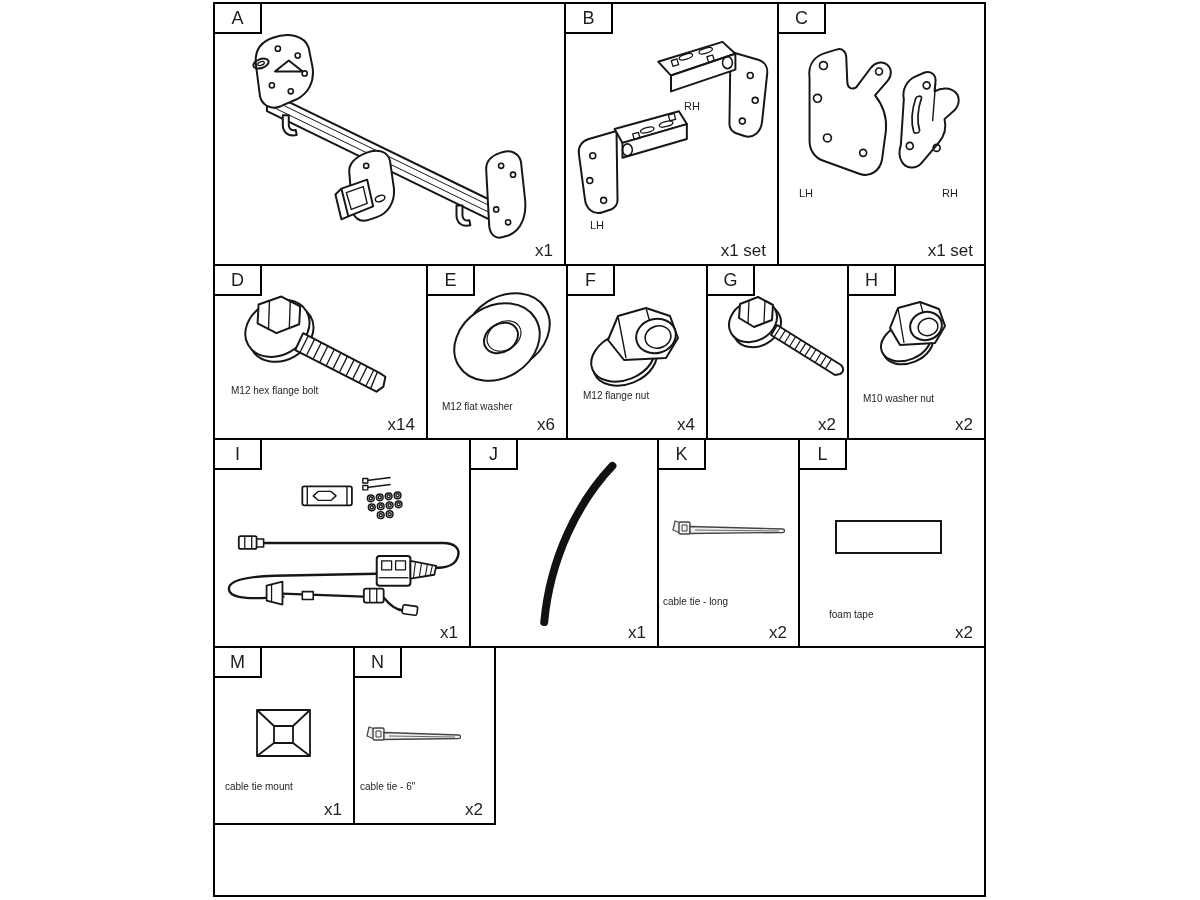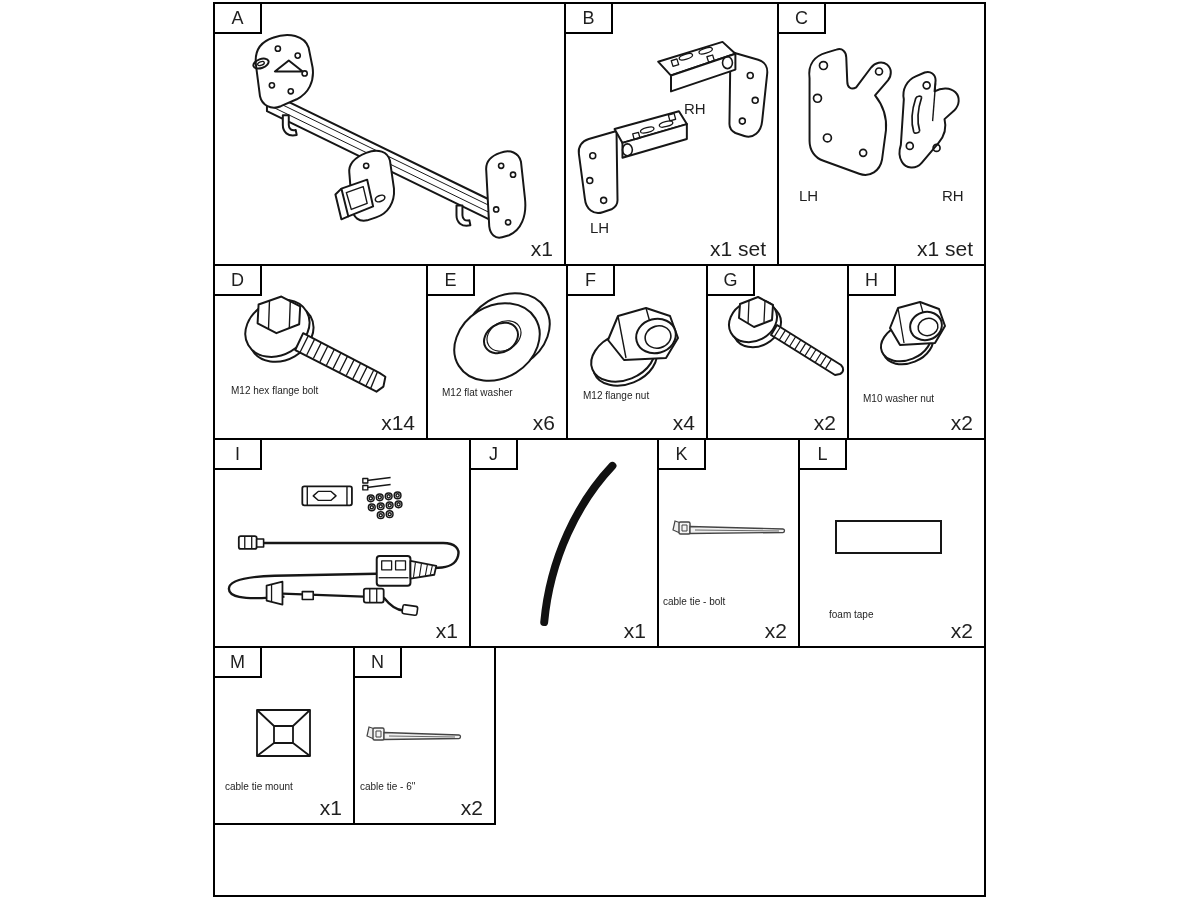--- a/index.html
+++ b/index.html
@@ -7,25 +7,25 @@
   #sheet{position:absolute;left:213px;top:2px;width:773px;height:895px;border:2px solid #000;box-sizing:border-box;background:#fff;}
   .row{display:flex;position:relative;}
   .r1{height:262px}.r2{height:174px}.r3{height:208px}.r4{height:177px}
   .cell{position:relative;height:100%;border-right:2px solid #000;border-bottom:2px solid #000;box-sizing:border-box;background:#fff;}
   .last{border-right:none;}
   .cA{width:351px}.cB{width:213px}.cC{flex:1}
   .cD{width:213px}.cE{width:140px}.cF{width:140px}.cG{width:141px}.cH{flex:1}
   .cI{width:256px}.cJ{width:188px}.cK{width:141px}.cL{flex:1}
   .cM{width:140px}.cN{width:141px}
   .tag{position:absolute;top:0;left:0;width:45px;height:28px;border-right:2px solid #000;border-bottom:2px solid #000;background:#fff;display:flex;align-items:center;justify-content:center;font-size:18px;z-index:3;box-sizing:content-box;}
-  .qty{position:absolute;right:11px;bottom:3px;font-size:21px;z-index:2;white-space:nowrap;}
+  .qty{position:absolute;right:11px;bottom:3px;font-size:17px;z-index:2;white-space:nowrap;}
   .name{position:absolute;font-size:10px;z-index:2;white-space:nowrap;}
-  .mark{position:absolute;font-size:15px;z-index:2;}
+  .mark{position:absolute;font-size:11px;z-index:2;}
   .cD .name{left:16px;top:119px}
-  .cE .name{left:14px;top:121px}
+  .cE .name{left:14px;top:135px}
   .cF .name{left:15px;top:124px}
   .cG .name{left:3px;top:114px;line-height:24px;white-space:normal;width:110px;}
   .cH .name{left:14px;top:127px}
   .cK .name{left:4px;top:156px}
   .cL .name{left:29px;top:169px}
   .cM .name{left:10px;top:133px}
   .cN .name{left:5px;top:133px}
   .cB .rh{left:118px;top:96px}
   .cB .lh{left:24px;top:215px}
   .cC .lh{left:20px;top:183px}
@@ -316,21 +316,21 @@
         </div>
       <svg class="art" viewBox="0 0 139 206">
         <g stroke="#444" fill="#eee">
           <path stroke-width="1.2" d="M16,81 L25,84 L21,93 L14,90 Z"></path>
           <rect x="20" y="82" width="11" height="12" rx="1.5" stroke-width="1.4" fill="#f4f4f4"></rect>
           <path stroke-width="1" d="M23,85 L28,85 L28,91 L23,91 Z" fill="none"></path>
           <path stroke-width="1.3" fill="#f0f0f0" d="M31,86.5 L124,89 C126,89.1 126,92.4 124,92.5 L31,93.5 Z"></path>
           <path stroke-width="0.8" d="M36,90 L120,91" fill="none"></path>
         </g>
       </svg>
-      <span class="name">cable tie - bolt</span>
+      <span class="name">cable tie - long</span>
       <span class="qty">x2</span>
     </div>
 
     <div class="cell cL last">
       <div class="tag">
           <span>L</span>
         </div>
       <svg class="art" viewBox="0 0 182 206">
         <rect x="35" y="81" width="105" height="32" stroke="#161616" stroke-width="2" fill="#fff"></rect>
       </svg>

